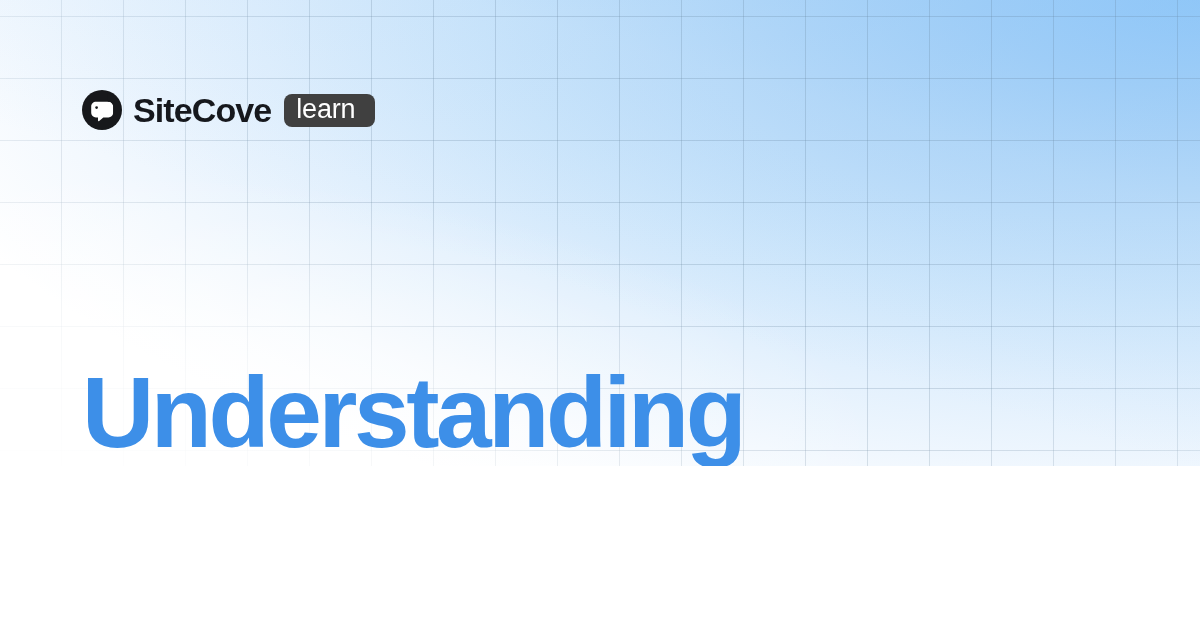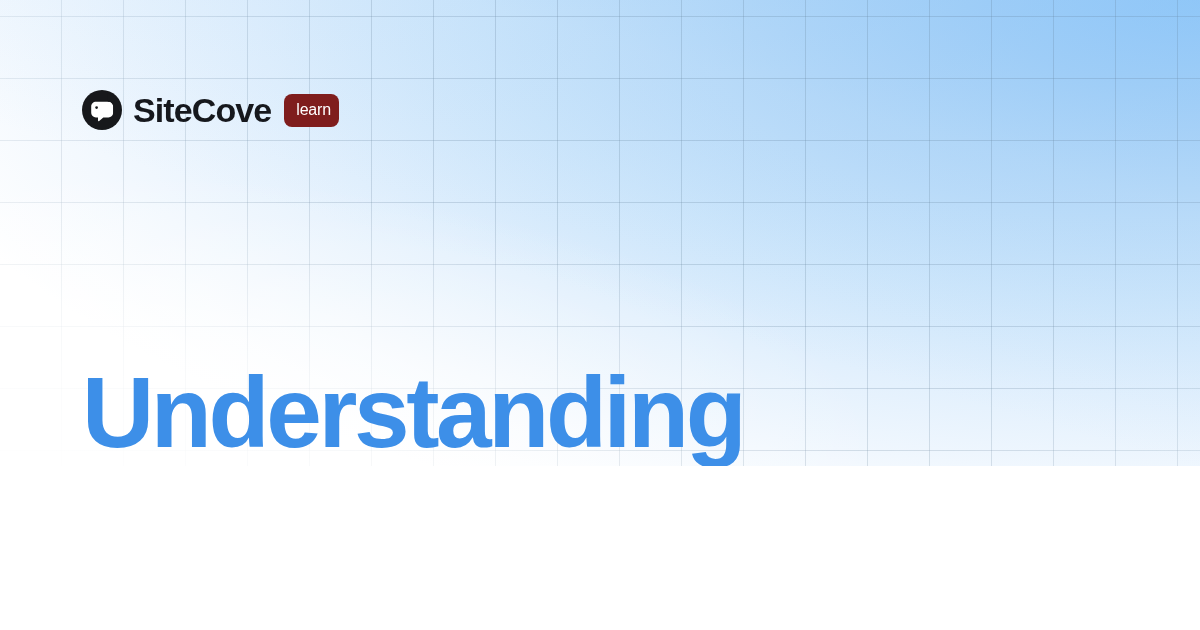--- a/index.html
+++ b/index.html
@@ -117,27 +117,27 @@
     font-size: 34px;
     line-height: 34px;
     font-weight: 700;
     letter-spacing: -0.9px;
     color: #16181d;
     white-space: nowrap;
   }
 
   .brand-badge {
     margin-left: 13px;
-    background: #7f1d1d;
+    background: #404040;
     color: #ffffff;
-    font-size: 16px;
+    font-size: 27px;
     line-height: 21px;
     font-weight: 400;
     letter-spacing: -0.2px;
-    padding: 5px 8px 7px 12px;
+    padding: 5px 20px 7px 12px;
     border-radius: 8px;
     white-space: nowrap;
   }
 
   
   .headline {
     position: absolute;
     left: 82px;
     top: 364px;
     width: 900px;

